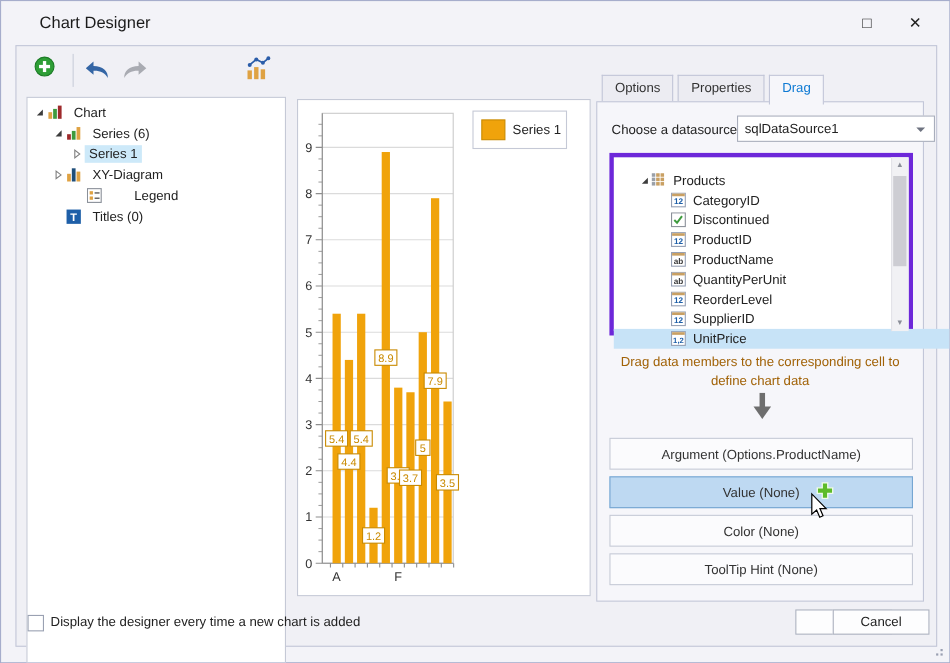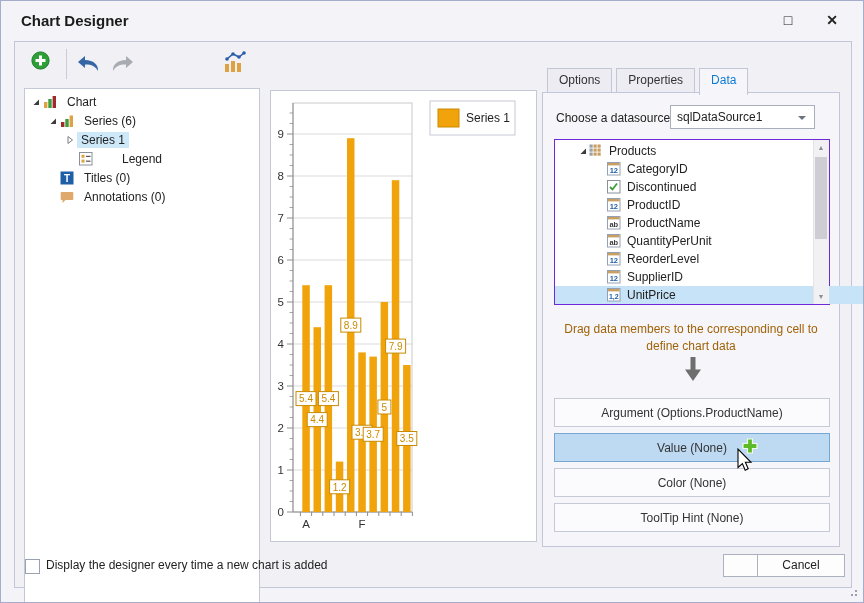--- a/index.html
+++ b/index.html
@@ -29,26 +29,26 @@
   .chart-panel{position:absolute;left:255px;top:48px;width:267px;height:452px;background:#fff;
                border:1px solid #C5C9D6;box-sizing:border-box;}
   
   .tabs{position:absolute;left:532px;top:26px;height:25px;display:flex;gap:4px;}
   .tab{padding:0 11px;line-height:23px;font-size:12px;border:1px solid #C2C6D8;border-bottom:none;
        background:#ECECF2;color:#333;position:relative;}
   .tab.active{background:#F6F6FA;color:#0E7AD3;z-index:3;height:26px;}
   .tab-page{position:absolute;left:527px;top:50px;width:298px;height:455px;background:#F6F6FA;
             border:1px solid #C2C6D8;box-sizing:border-box;z-index:2;}
   .ds-label{position:absolute;left:13px;top:18px;font-size:12px;color:#222;}
-  .combo{position:absolute;left:127px;top:12px;width:145px;height:24px;background:#fff;
+  .combo{position:absolute;left:127px;top:12px;width:180px;height:24px;background:#fff;
          border:1px solid #A9AEBC;box-sizing:border-box;font-size:12px;line-height:22px;padding-left:6px;color:#222;}
   .combo-arrow{position:absolute;right:8px;top:10px;width:0;height:0;border-left:4px solid transparent;
          border-right:4px solid transparent;border-top:4px solid #6E7380;}
   .fields{position:absolute;left:11px;top:46px;width:276px;height:166px;background:#fff;
-          border:1px solid #6d28d9;box-sizing:border-box;padding-top:2px;}
+          border:4px solid #6d28d9;box-sizing:border-box;padding-top:12px;}
   .field-row{height:18px;display:flex;align-items:center;font-size:12px;color:#222;width:259px;}
   .field-row .exp{width:12px;flex:0 0 12px;display:flex;justify-content:center;}
   .field-row .ficon{width:14px;flex:0 0 14px;margin-right:6px;display:flex;align-items:center;}
   .field-row.selected{background:#C7E3F7;}
   .scrollbar{position:absolute;right:0;top:0;bottom:0;width:15px;background:#F1F1F4;border-left:1px solid #E3E3E8;}
   .sb-btn{position:absolute;left:0;width:14px;height:15px;font-size:7px;color:#8A8E98;text-align:center;line-height:15px;}
   .sb-thumb{position:absolute;left:1px;top:17px;width:12px;height:82px;background:#CDCDD3;}
   .hint{position:absolute;left:12px;width:272px;top:228px;text-align:center;font-size:12px;
         color:#a16207;line-height:17px;}
   .down-arrow{position:absolute;left:139px;top:264px;}
@@ -63,21 +63,21 @@
        font-size:12px;text-align:center;line-height:21px;color:#222;box-sizing:border-box;}
   #btn-ok{left:672px;margin-left:36px;} #btn-cancel{left:742px;}
   .grip{position:absolute;right:6px;bottom:6px;width:10px;height:10px;}
   .grip i{position:absolute;width:2px;height:2px;background:#9AA0B2;}
   .cursor{position:absolute;left:731px;top:436px;z-index:10;}
 </style>
 </head>
 <body>
 
 <div class="window">
-  <div style="position:absolute;left:0;top:0;right:0;height:40px;font-weight:bold;">
+  <div style="position:absolute;left:15px;top:0;right:0;height:40px;">
     <div class="title">Chart Designer</div>
     <div class="winbtn" id="btn-max">□</div>
     <div class="winbtn" id="btn-close">✕</div>
   </div>
 
   <div class="main">
 
     <div class="tbtn" id="tb-add"><svg width="19" height="19">
           <circle cx="9.5" cy="9.5" r="8.6" fill="#2E9E36" stroke="#1C7C26"></circle>
           <rect x="8" y="4.5" width="3" height="10" fill="#fff"></rect>
@@ -133,20 +133,35 @@
           <span class="lbl">Series (6)</span>
         </div>
         <div class="tree-row selected" style="padding-left: 38px;">
           <span class="exp">
             <svg width="10" height="10" viewBox="0 0 10 10">
               <polygon points="3,1.5 3,8.5 7.5,5" fill="#fff" stroke="#7F7F7F"></polygon>
             </svg>
           </span>
           <span class="lbl">Series 1</span>
         </div>
+        <div class="tree-row" style="padding-left: 21px;">
+          <span class="exp">
+            <svg width="10" height="10" viewBox="0 0 10 10">
+              <polygon points="3,1.5 3,8.5 7.5,5" fill="#fff" stroke="#7F7F7F"></polygon>
+            </svg>
+          </span>
+          <span class="ticon">
+            <svg width="14" height="14" viewBox="0 0 14 14">
+              <rect x="1" y="6" width="3.4" height="7" fill="#DFA243"></rect>
+              <rect x="5.3" y="1" width="3.4" height="12" fill="#1F4E79"></rect>
+              <rect x="9.6" y="4" width="3.4" height="9" fill="#DFA243"></rect>
+            </svg>
+          </span>
+          <span class="lbl">XY-Diagram</span>
+        </div>
         <div class="tree-row" style="padding-left: 21px; gap: 19px;">
           <span class="exp"></span>
           <span class="ticon">
             <svg width="14" height="14" viewBox="0 0 14 14">
               <rect x="0.5" y="0.5" width="12.5" height="12.5" fill="#fff" stroke="#8A9099"></rect>
               <rect x="2.5" y="2.8" width="3" height="3" fill="#DFA243"></rect>
               <rect x="7" y="3.8" width="4.5" height="1.2" fill="#555"></rect>
               <rect x="2.5" y="7.6" width="3" height="3" fill="#DFA243"></rect>
               <rect x="7" y="8.6" width="4.5" height="1.2" fill="#555"></rect>
             </svg>
@@ -155,29 +170,20 @@
         </div>
         <div class="tree-row" style="padding-left: 21px;">
           <span class="exp"></span>
           <span class="ticon">
             <svg width="14" height="14" viewBox="0 0 14 14">
               <rect x="0.5" y="0.5" width="13" height="13" fill="#1E5FA8"></rect>
               <text x="7" y="10.5" font-size="10" font-weight="bold" fill="#fff" text-anchor="middle">T</text>
             </svg>
           </span>
           <span class="lbl">Titles (0)</span>
-        </div>
-        <div class="tree-row" style="padding-left: 21px;">
-          <span class="exp"></span>
-          <span class="ticon">
-            <svg width="14" height="14" viewBox="0 0 14 14">
-              <path d="M1.5 2 h11 a0.8 0.8 0 0 1 0.8 0.8 v6.4 a0.8 0.8 0 0 1 -0.8 0.8 h-7 l-3 3 v-3 h-1 a0.8 0.8 0 0 1 -0.8 -0.8 v-6.4 a0.8 0.8 0 0 1 0.8 -0.8 z" fill="#DFA96B"></path>
-            </svg>
-          </span>
-          <span class="lbl">Annotations (0)</span>
         </div>
       </div>
 
     <div class="chart-panel" id="chart-panel"><svg width="265" height="450" viewBox="0 0 265 450">
           <line x1="22" y1="379" x2="141" y2="379" stroke="#DBDBDB"></line>
           <line x1="22" y1="337" x2="141" y2="337" stroke="#DBDBDB"></line>
           <line x1="22" y1="295" x2="141" y2="295" stroke="#DBDBDB"></line>
           <line x1="22" y1="253" x2="141" y2="253" stroke="#DBDBDB"></line>
           <line x1="22" y1="211" x2="141" y2="211" stroke="#DBDBDB"></line>
           <line x1="22" y1="169" x2="141" y2="169" stroke="#DBDBDB"></line>
@@ -290,21 +296,21 @@
           <g>
             <rect x="159" y="10" width="85" height="34" fill="#fff" stroke="#C5C9D6"></rect>
             <rect x="167" y="18" width="21" height="18" fill="#F0A30B" stroke="#C98A00"></rect>
             <text x="195" y="31" font-size="12" fill="#222">Series 1</text>
           </g>
         </svg></div>
 
     <div class="tabs" id="tabs">
         <div class="tab">Options</div>
         <div class="tab">Properties</div>
-        <div class="tab active">Data</div>
+        <div class="tab active">Drag</div>
       </div>
     <div class="tab-page">
       <div class="ds-label">Choose a datasource:</div>
       <div class="combo">
         <span>sqlDataSource1</span>
         <span class="combo-arrow"></span>
       </div>
       <div class="fields" id="fields">
         <div class="scrollbar">
           <div class="sb-btn" style="top:0;">▲</div>

